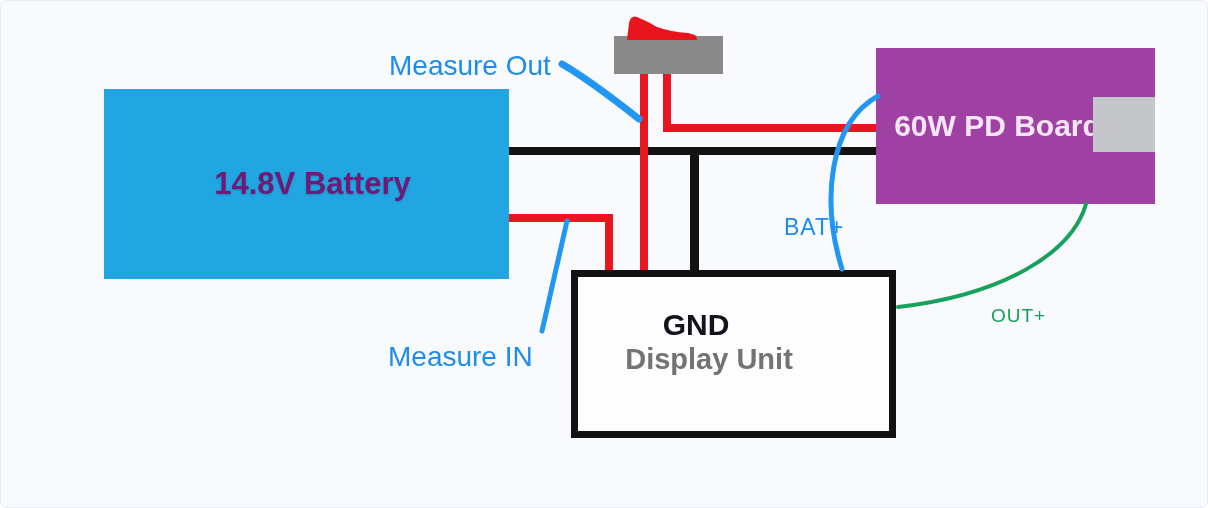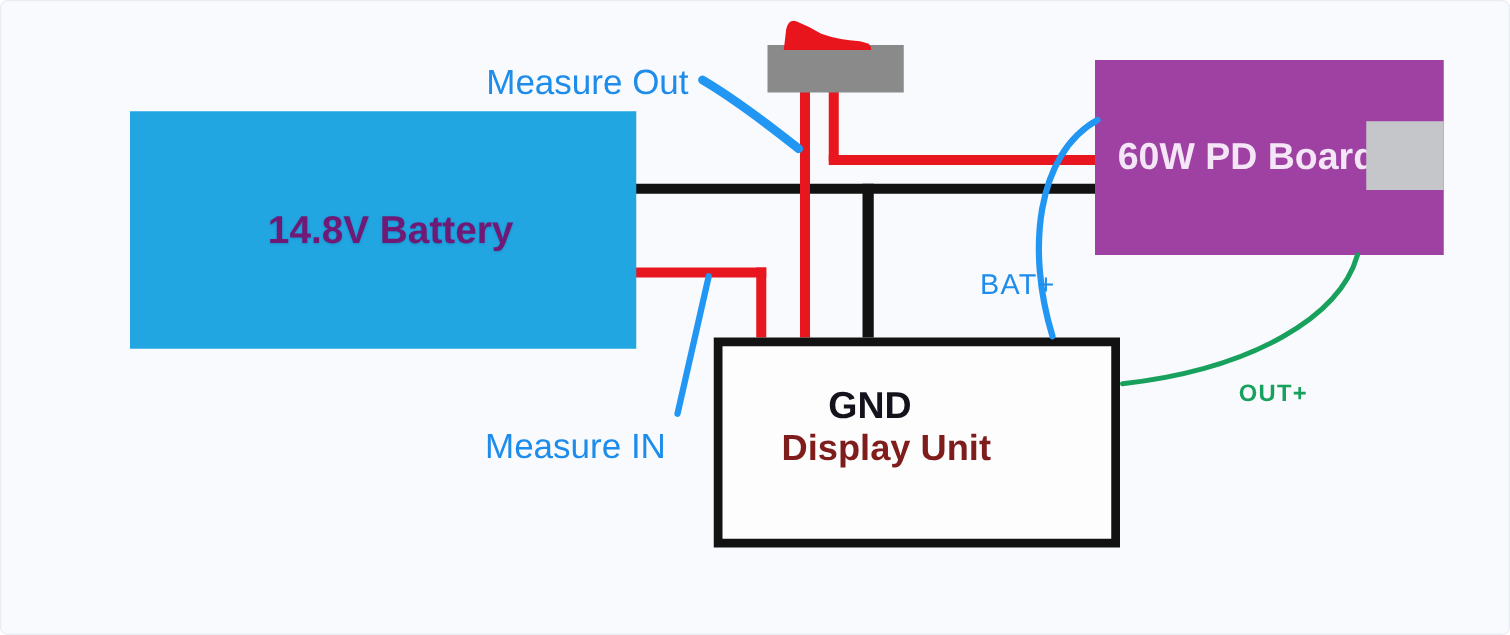--- a/index.html
+++ b/index.html
@@ -13,38 +13,38 @@
   .switch-body{left:613px;top:35px;width:97px;height:38px;background:#8a8a8a;}
   .pd-board{left:875px;top:47px;width:267px;height:156px;background:#9e41a3;
             display:flex;align-items:center;justify-content:center;}
   .pd-label{color:#f4e6f6;font-size:30px;font-weight:bold;padding-right:48px;white-space:nowrap;}
   .connector{left:1092px;top:96px;width:50px;height:55px;background:#c5c6c9;}
   .display-unit{left:570px;top:269px;width:325px;height:168px;background:#fdfdfe;
                 border:7px solid #121212;box-sizing:border-box;}
   .gnd-label{position:absolute;left:18px;top:9px;width:200px;text-align:center;
              color:#15121c;font-size:30px;font-weight:bold;margin-top:22px;}
   .du-label{position:absolute;left:31px;top:66px;width:200px;text-align:center;
-            color:#7f1d1d;font-size:29px;font-weight:bold;white-space:nowrap;}
+            color:#737373;font-size:29px;font-weight:bold;white-space:nowrap;}
   
   .wire{position:absolute;}
   .wire.black{background:#121212;}
   .wire.red{background:#e8161f;}
   .bus-main{left:495px;top:146px;width:382px;height:8px;}
   .bus-drop{left:689px;top:146px;width:9px;height:124px;}
   .redA-h{left:495px;top:213px;width:117px;height:8px;}
   .redA-v{left:604px;top:213px;width:8px;height:57px;}
   .redB-v{left:639px;top:71px;width:8px;height:199px;}
   .redC-v{left:662px;top:71px;width:8px;height:57px;}
   .redC-h{left:662px;top:123px;width:215px;height:8px;}
   
   .lbl{position:absolute;white-space:nowrap;}
   .measure-out{left:388px;top:49px;font-size:28px;color:#1d8ceb;}
   .measure-in{left:387px;top:330px;font-size:28px;color:#1d8ceb;margin-top:10px;}
   .bat-plus{left:783px;top:213px;font-size:23px;font-weight:normal;color:#1d8ceb;letter-spacing:1px;}
-  .out-plus{left:990px;top:304px;font-size:19px;font-weight:bold;color:#17a15c;letter-spacing:1px;}
+  .out-plus{left:990px;top:304px;font-size:19px;font-weight:normal;color:#17a15c;letter-spacing:1px;}
   svg.overlay{position:absolute;left:0;top:0;pointer-events:none;}
 </style>
 </head>
 <body>
 
 <div class="canvas">
 
   <div class="wire black bus-main"></div>
   <div class="wire black bus-drop"></div>
   <div class="wire red redA-h"></div>

